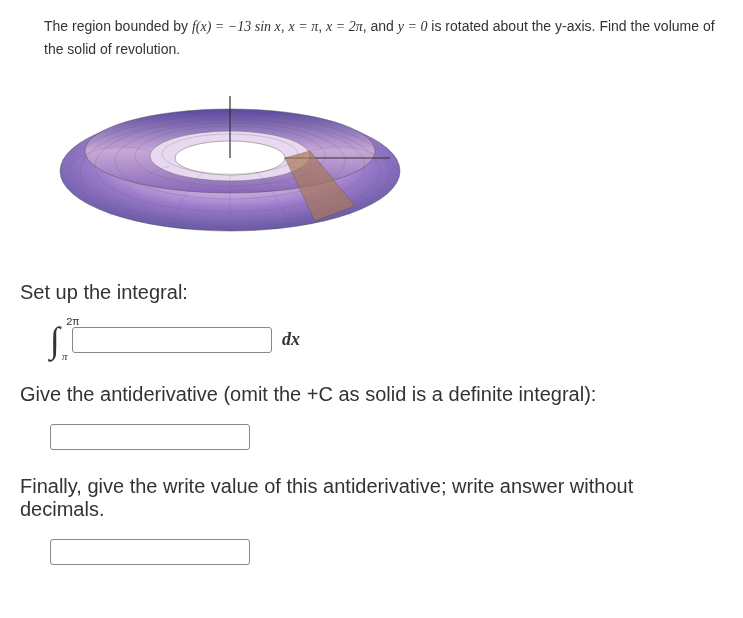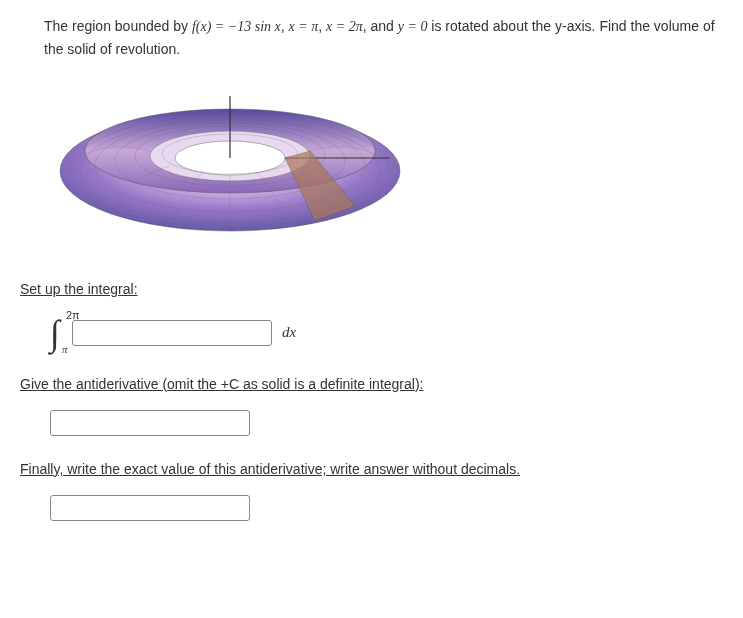--- a/index.html
+++ b/index.html
@@ -28,36 +28,35 @@
       width: 360px;
       height: 180px;
       position: relative;
     }
     .torus-svg {
       width: 100%;
       height: 100%;
     }
     .section-label {
       margin: 20px 0 18px 0;
-      font-size: 14px;
-      text-decoration: underline;
+      font-size: 20px;
     }
     .integral-row {
       display: flex;
       align-items: center;
       margin-left: 30px;
       margin-bottom: 25px;
     }
     .integral-limits {
       position: relative;
       display: inline-block;
       margin-right: 12px;
     }
     .int-upper {
-      font-family: Liberation Sans, sans-serif;
+      font-family: Liberation Mono, monospace;
       font-size: 11px;
       position: absolute;
       top: -6px;
       left: 16px;
     }
     .int-lower {
       font-family: 'Times New Roman', serif;
       font-size: 11px;
       font-style: italic;
       position: absolute;
@@ -76,21 +75,22 @@
       font-size: 14px;
       height: 26px;
     }
     .integral-input {
       width: 200px;
       margin-right: 10px;
     }
     .dx {
       font-family: 'Times New Roman', serif;
       font-style: italic;
-      font-size: 15px;
+      font-size: 18px;
+      font-weight: bold;
     }
     .answer-input {
       width: 200px;
       margin-left: 30px;
       margin-bottom: 25px;
       display: block;
     }
   </style>
 </head>
 <body>
@@ -158,15 +158,15 @@
     <span class="int-lower">π</span>
   </span>
   <input type="text" class="integral-input" value="" style="">
   <span class="dx">dx</span>
 </div>
 
 <div class="section-label">Give the antiderivative (omit the +C as solid is a definite integral):</div>
 
 <input type="text" class="answer-input" value="" style="">
 
-<div class="section-label">Finally, write the exact value of this antiderivative; write answer without decimals.</div>
+<div class="section-label">Finally, give the write value of this antiderivative; write answer without decimals.</div>
 
 <input type="text" class="answer-input" value="" style="">
 
 </body></html>

